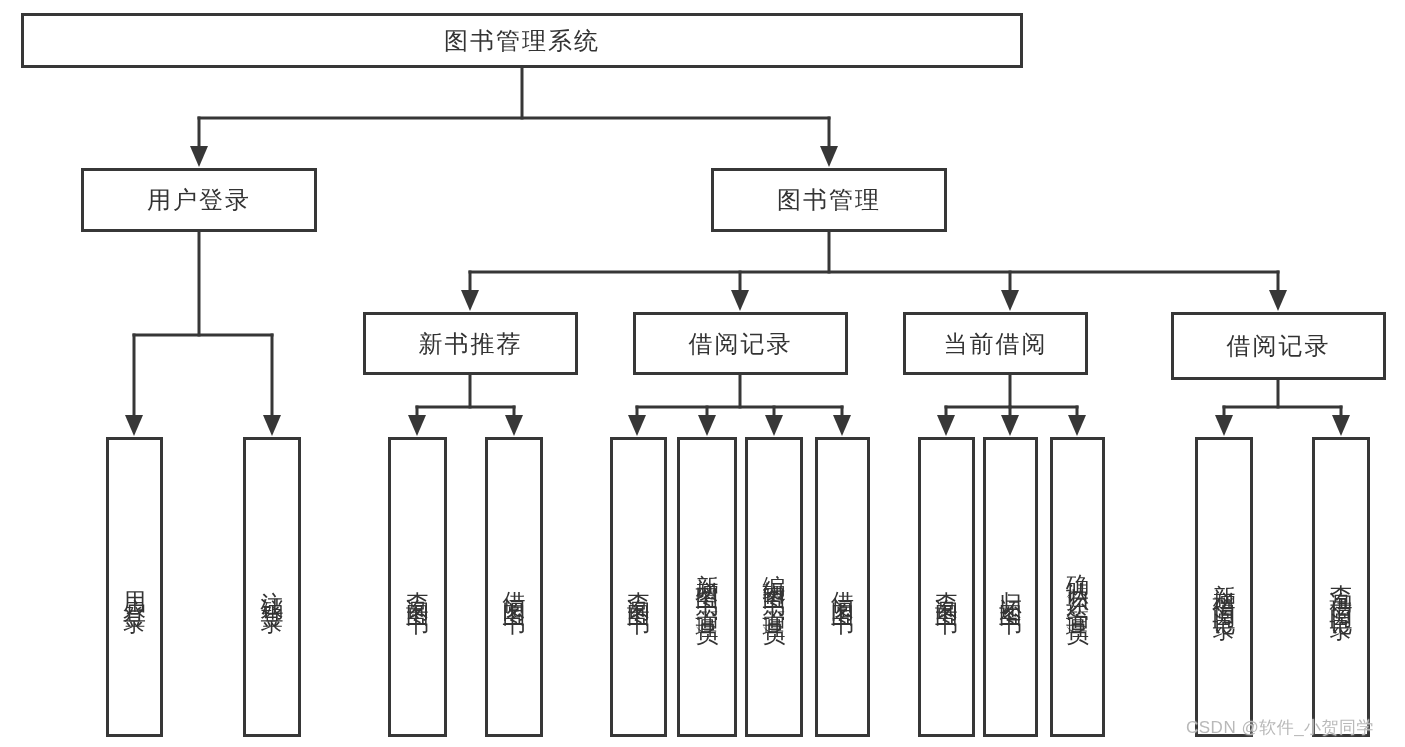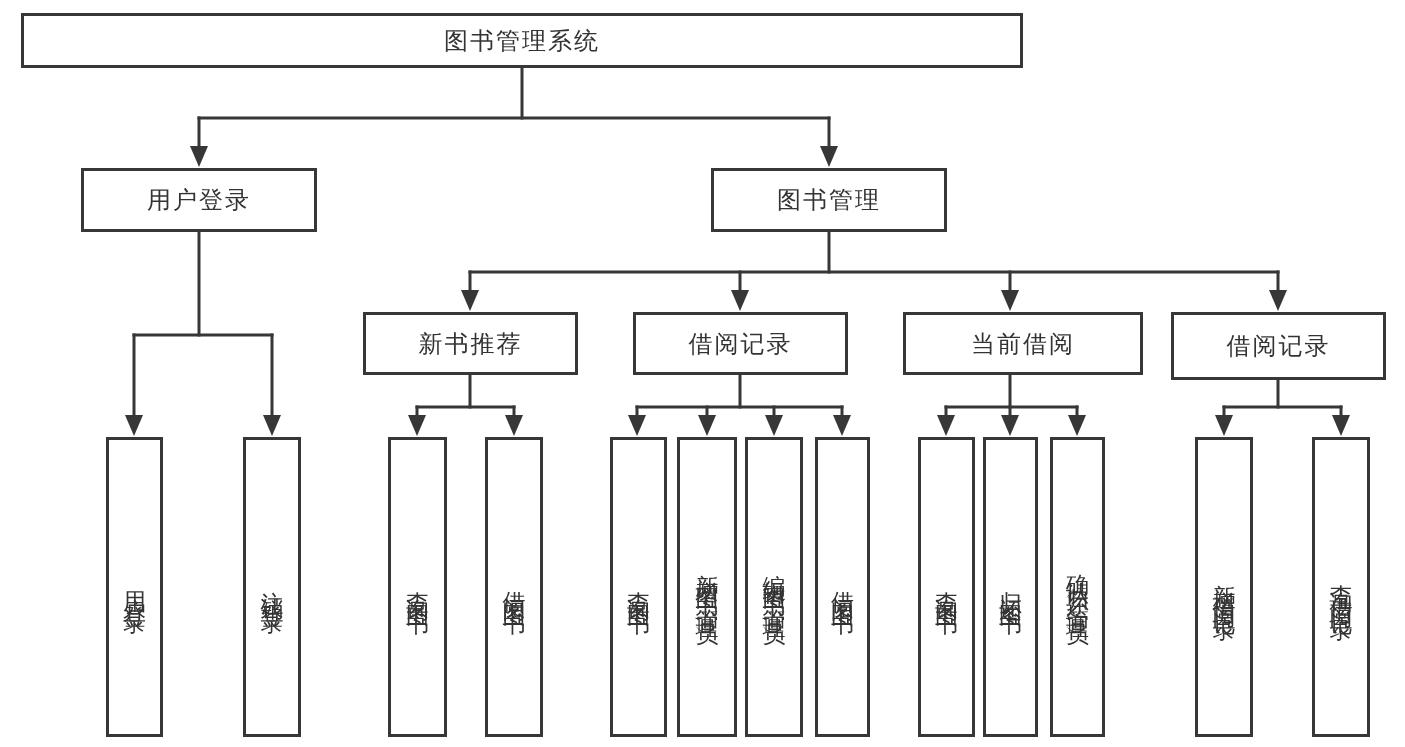--- a/index.html
+++ b/index.html
@@ -136,21 +136,21 @@
   <div class="node h" style="left:363px;top:312px;width:215px;height:63px">
     <span>新书推荐</span>
   </div>
 
   <div class="node h" style="left:711px;top:168px;width:236px;height:64px">
     <span>图书管理</span>
   </div>
   <div class="node h" style="left:633px;top:312px;width:215px;height:63px">
     <span>借阅记录</span>
   </div>
-  <div class="node h" style="left:903px;top:312px;width:240px;height:63px">
+  <div class="node h" style="left:903px;top:312px;width:185px;height:63px">
     <span>当前借阅</span>
   </div>
   <div class="node h" style="left:1171px;top:312px;width:215px;height:68px">
     <span>借阅记录</span>
   </div>
 
   <div class="node v" style="left:106px;top:437px;width:57px;height:300px">
     <span>用户登录</span>
   </div>
   <div class="node v" style="left:243px;top:437px;width:58px;height:300px">
@@ -183,14 +183,15 @@
   <div class="node v" style="left:1050px;top:437px;width:55px;height:300px">
     <span>确认归还（管理员）</span>
   </div>
   <div class="node v" style="left:1195px;top:437px;width:58px;height:300px">
     <span>新增借阅记录</span>
   </div>
   <div class="node v" style="left:1312px;top:437px;width:58px;height:300px">
     <span>查询借阅记录</span>
   </div>
 
+  <div class="watermark">CSDN @软件_小贺同学</div>
 
 </div>
 
 </body></html>

